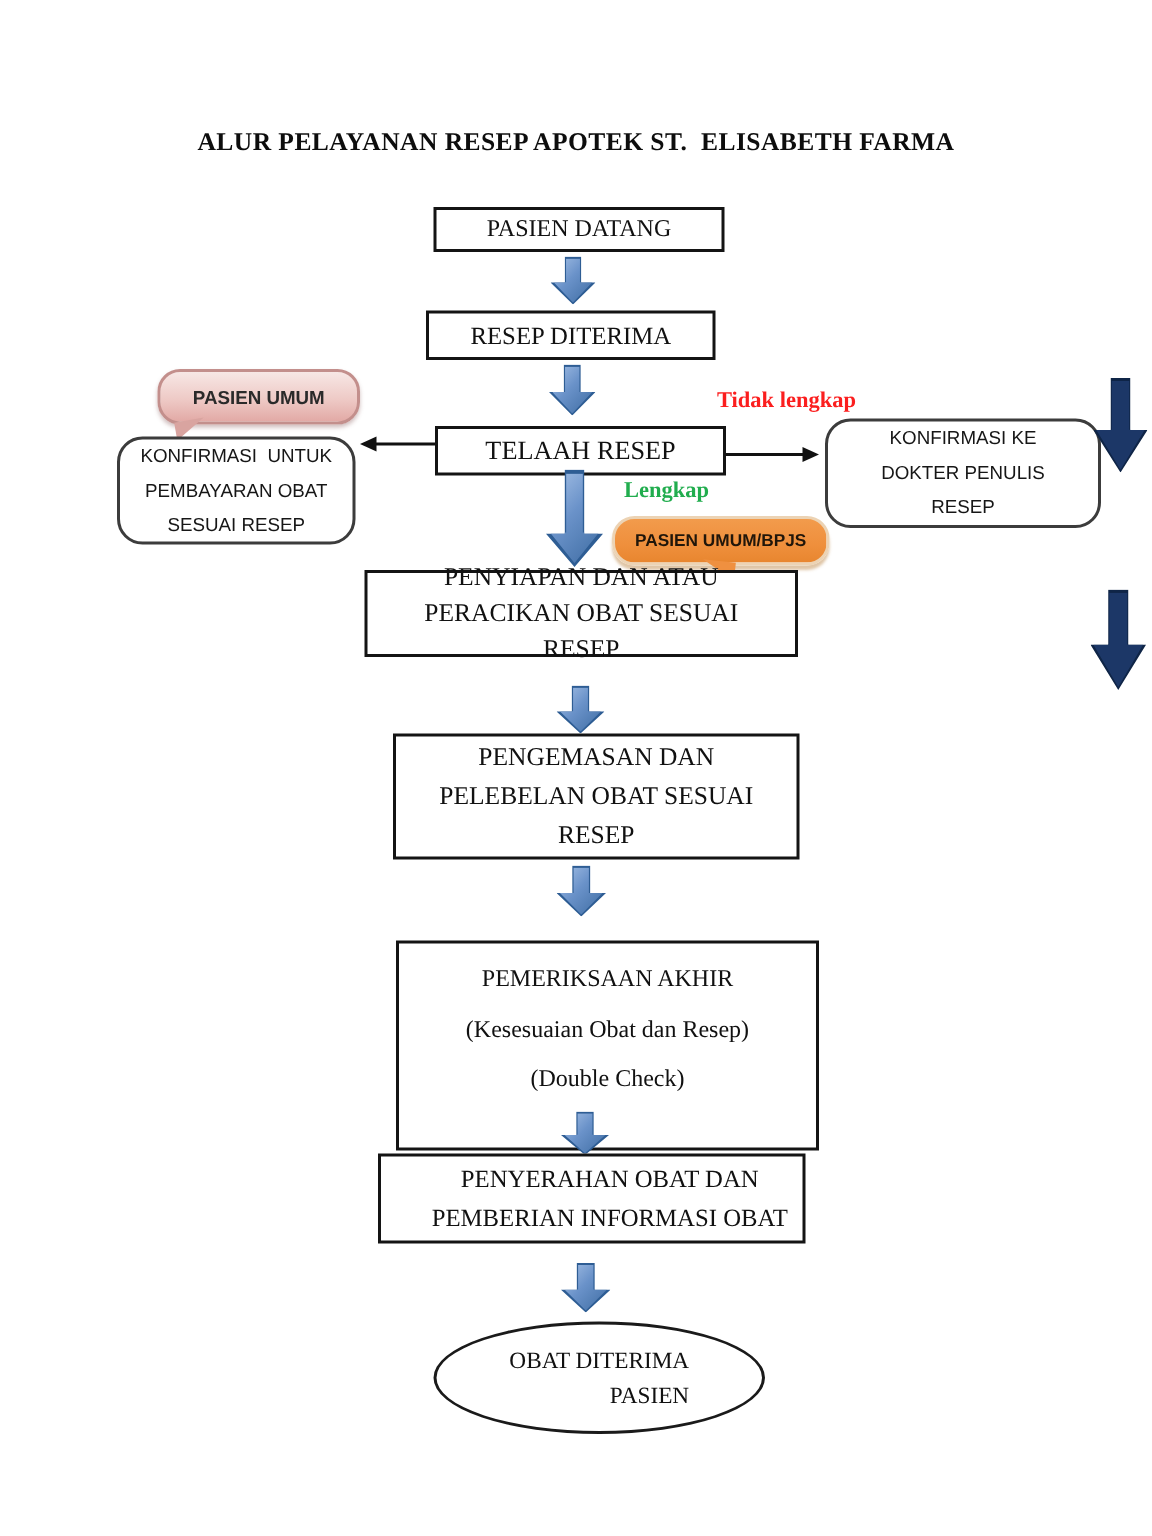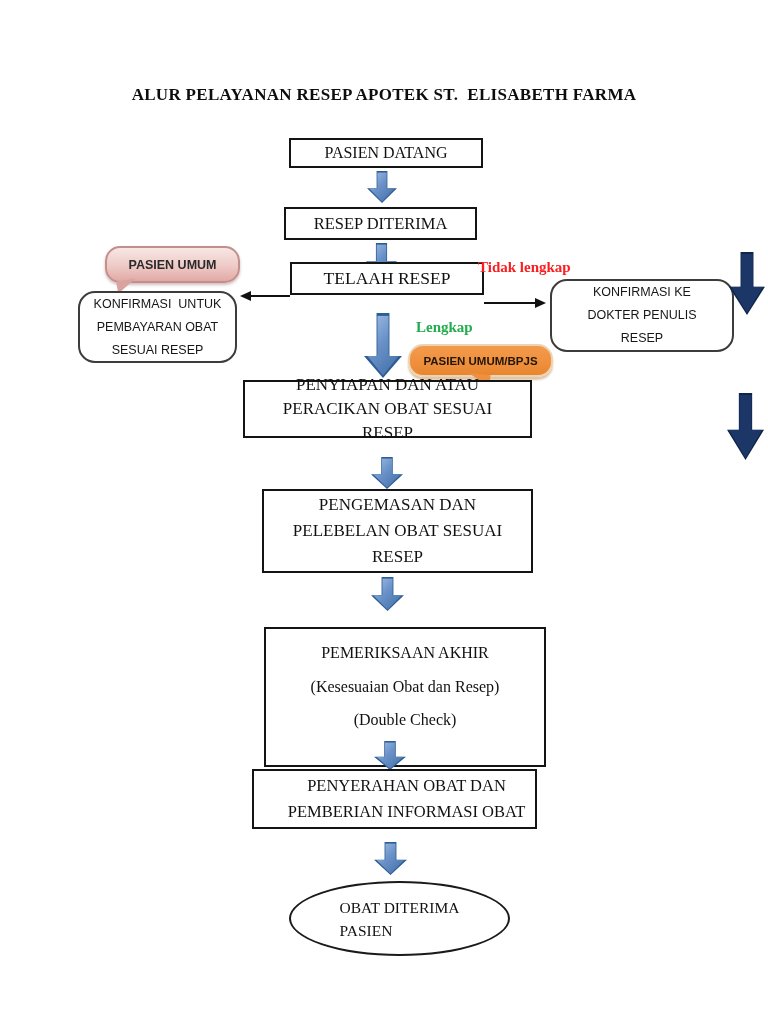--- a/index.html
+++ b/index.html
@@ -9,21 +9,21 @@
 
   .page-title{left:0;right:0;top:85px;text-align:center;font-weight:bold;font-size:17px;
               letter-spacing:.3px;white-space:pre;color:#0d0d0d;}
 
   .fbox{background:#fff;border:2px solid #141414;display:flex;align-items:center;justify-content:center;
         text-align:center;white-space:pre-wrap;box-sizing:border-box;}
   .rbox{background:#fff;border:2px solid #3c3c3c;border-radius:17px;display:flex;align-items:center;
         justify-content:center;text-align:center;white-space:pre-wrap;box-sizing:border-box;
         font-family:"Liberation Sans",sans-serif;font-size:12.5px;line-height:23px;color:#161616;}
   .ellipse{background:#fff;border:2px solid #1a1a1a;border-radius:50%;display:flex;align-items:center;
-        justify-content:center;text-align:left;white-space:pre-wrap;box-sizing:border-box;}
+        justify-content:center;text-align:right;white-space:pre-wrap;box-sizing:border-box;}
 
   
   .barr{clip-path:polygon(32% 0,68% 0,68% 54%,100% 54%,50% 100%,0 54%,32% 54%);background:#2e5d94;}
   .barr .inner{position:absolute;inset:0;clip-path:polygon(32% 0,68% 0,68% 54%,100% 54%,50% 100%,0 54%,32% 54%);
         background:linear-gradient(135deg,#a6c1e6 0%,#6a92c9 45%,#3f6da3 100%);
         transform:scale(.86,.92);transform-origin:50% 50%;}
   .tallarr{clip-path:polygon(33% 0,67% 0,67% 66%,100% 66%,50% 100%,0 66%,33% 66%);}
   .tallarr .inner{clip-path:polygon(33% 0,67% 0,67% 66%,100% 66%,50% 100%,0 66%,33% 66%);}
 
   
@@ -67,21 +67,21 @@
   <div class="abs barr" style="left:367px;top:171px;width:30px;height:32px;">
       <div class="inner"></div>
     </div>
 
   <div class="abs fbox" style="left:284px;top:207px;width:193px;height:33px;font-size:16.5px;">RESEP DITERIMA</div>
 
   <div class="abs barr" style="left:366px;top:243px;width:31px;height:34px;">
       <div class="inner"></div>
     </div>
 
-  <div class="abs fbox" style="left:290px;top:262px;width:194px;height:33px;font-size:17.5px;">TELAAH RESEP</div>
+  <div class="abs fbox" style="left:290px;top:284px;width:194px;height:33px;font-size:17.5px;">TELAAH RESEP</div>
 
   <div class="abs lbl" style="left:478px;top:259px;color:#fb1e1e;">Tidak lengkap</div>
   <div class="abs lbl" style="left:416px;top:319px;color:#21ad4e;">Lengkap</div>
 
   <div class="abs hline" style="left:249px;top:295px;width:41px;"></div>
   <div class="abs tri-left" style="left:240px;top:291px;"></div>
   <div class="abs hline" style="left:484px;top:302px;width:52px;"></div>
   <div class="abs tri-right" style="left:535px;top:298px;"></div>
 
   <div class="abs bubble-pink" style="left:105px;top:246px;width:135px;height:37px;">PASIEN UMUM</div>

